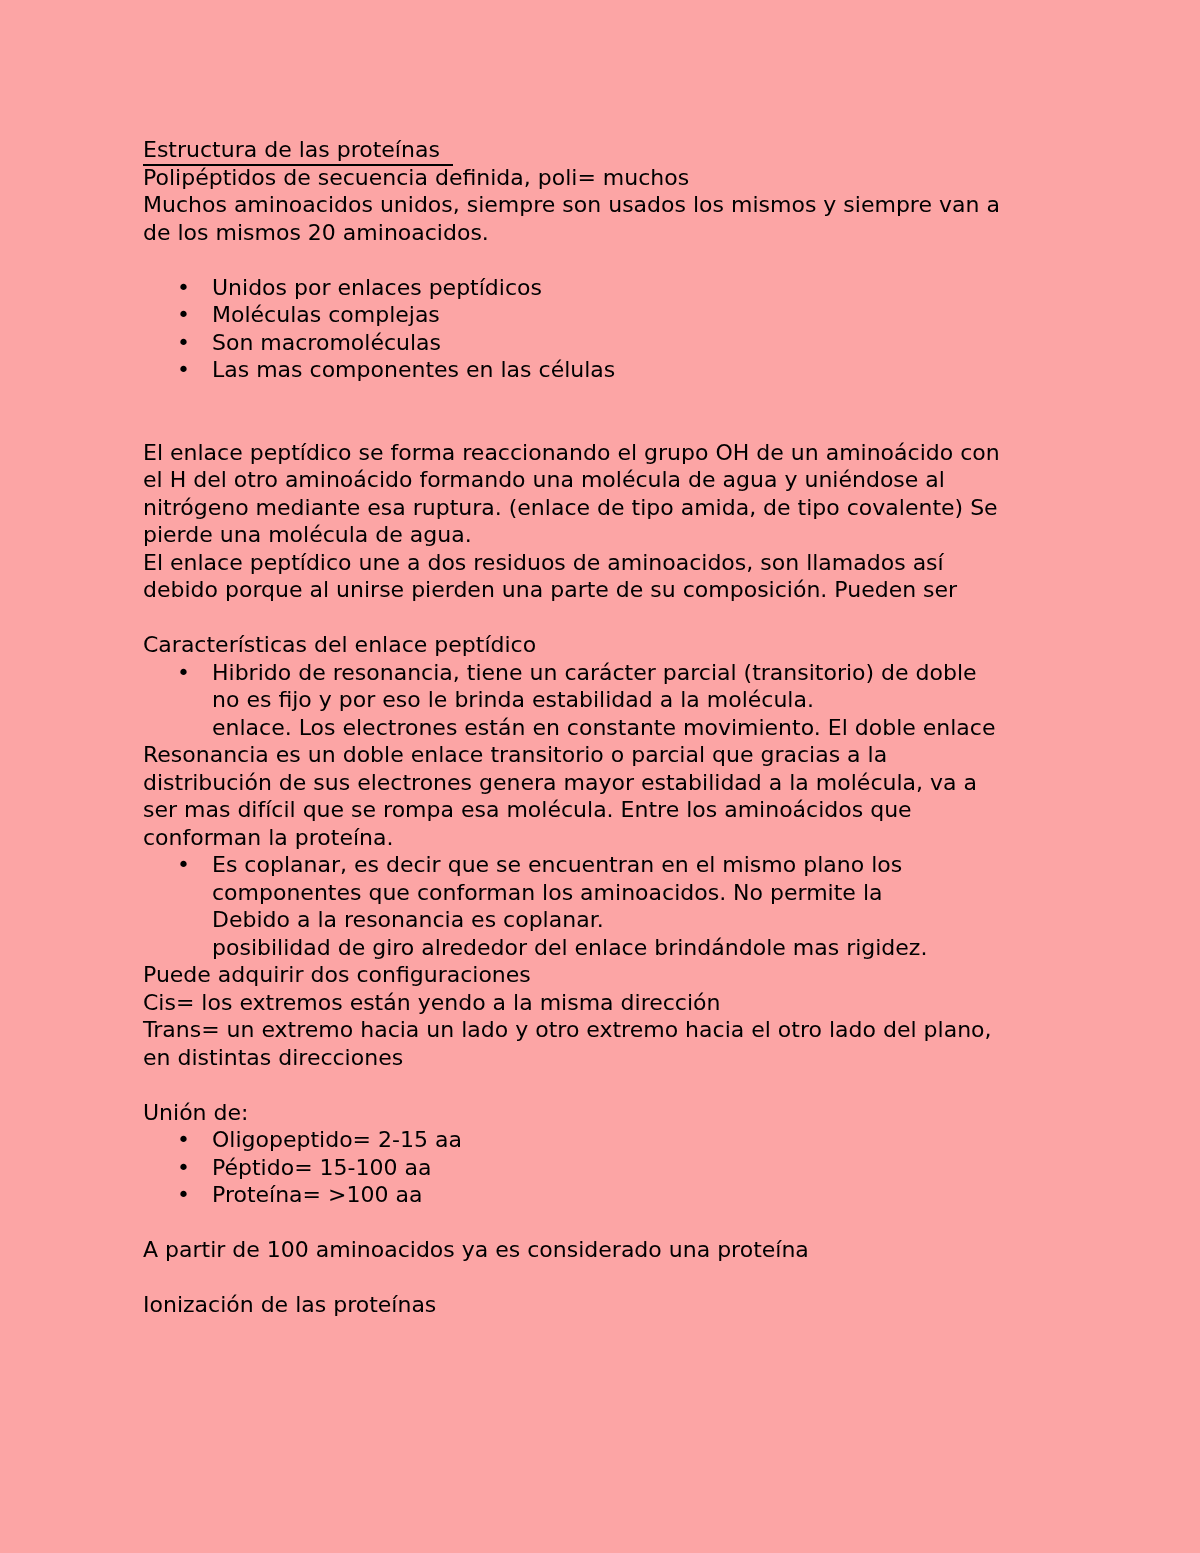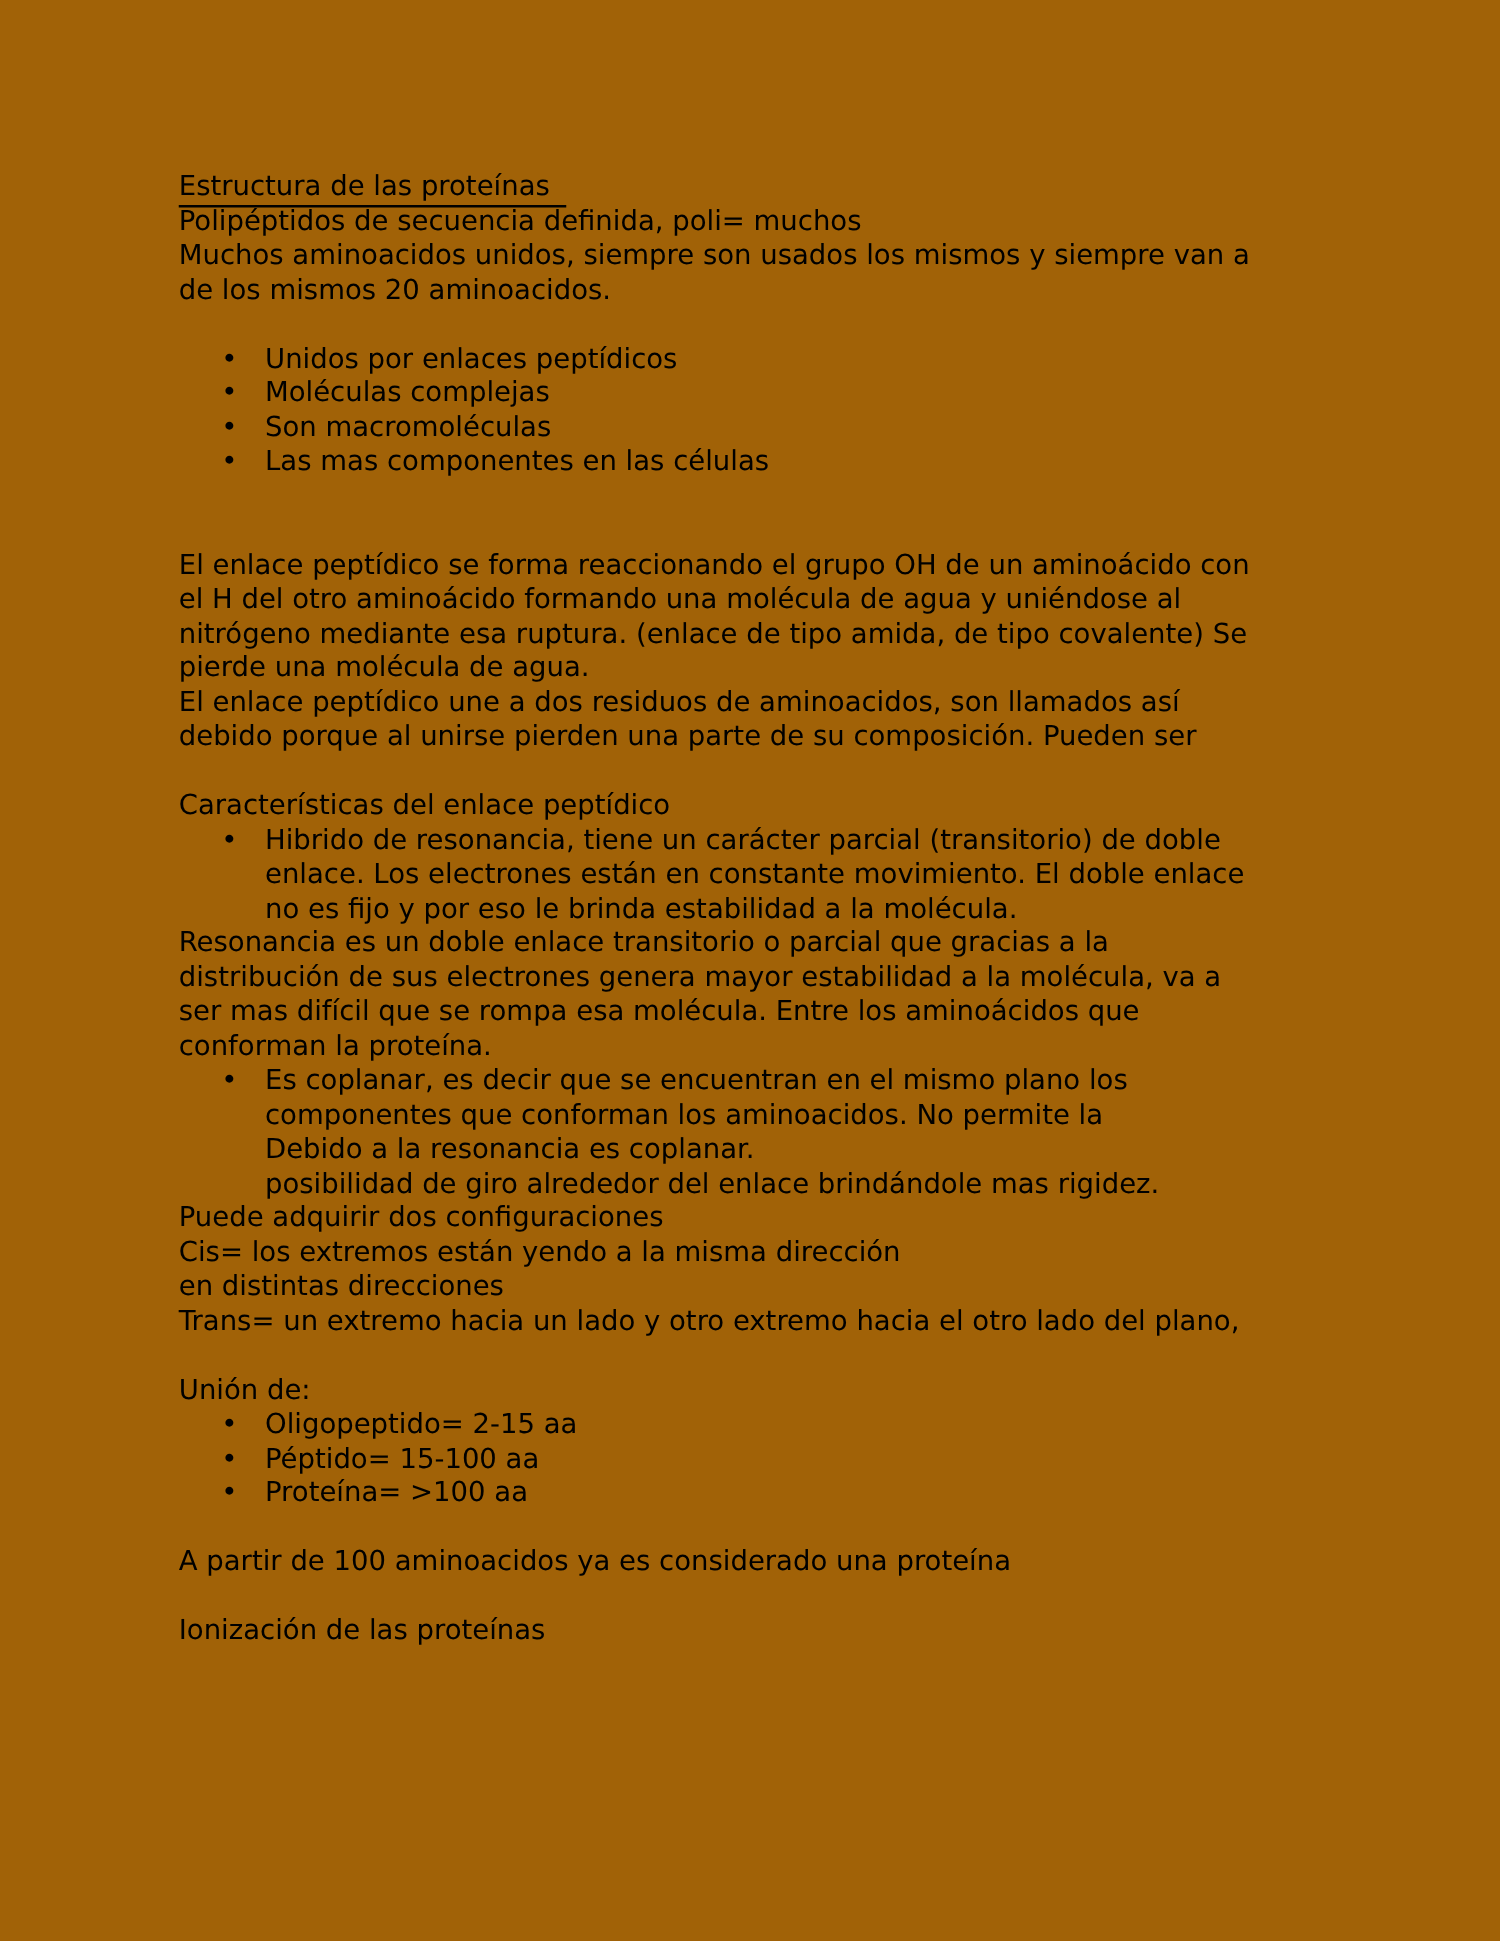--- a/index.html
+++ b/index.html
@@ -5,21 +5,21 @@
   html, body {
     margin: 0;
     padding: 0;
     background: #ffffff;
   }
   .page {
     position: relative;
     width: 1200px;
     height: 1553px;
     box-sizing: border-box;
-    background: #a16207;
+    background: #fca5a5;
     color: #000000;
     font-family: "DejaVu Sans", "Liberation Sans", sans-serif;
     font-size: 22px;
     line-height: 27.5px;
     padding: 136px 40px 0 143px;
     overflow: hidden;
     -webkit-font-smoothing: antialiased;
   }
   .line {
     height: 27.5px;
@@ -63,34 +63,34 @@
     <div class="blank-line"></div>
     <div class="line">El enlace peptídico se forma reaccionando el grupo OH de un aminoácido con</div>
     <div class="line">el H del otro aminoácido formando una molécula de agua y uniéndose al</div>
     <div class="line">nitrógeno mediante esa ruptura. (enlace de tipo amida, de tipo covalente) Se</div>
     <div class="line">pierde una molécula de agua.</div>
     <div class="line">El enlace peptídico une a dos residuos de aminoacidos, son llamados así</div>
     <div class="line">debido porque al unirse pierden una parte de su composición. Pueden ser</div>
     <div class="blank-line"></div>
     <div class="line">Características del enlace peptídico</div>
     <div class="line bullet-line"><span class="bullet-marker">•</span><span>Hibrido de resonancia, tiene un carácter parcial (transitorio) de doble</span></div>
+    <div class="line bullet-line"><span>no es fijo y por eso le brinda estabilidad a la molécula.</span></div>
     <div class="line bullet-line"><span>enlace. Los electrones están en constante movimiento. El doble enlace</span></div>
-    <div class="line bullet-line"><span>no es fijo y por eso le brinda estabilidad a la molécula.</span></div>
     <div class="line">Resonancia es un doble enlace transitorio o parcial que gracias a la</div>
     <div class="line">distribución de sus electrones genera mayor estabilidad a la molécula, va a</div>
     <div class="line">ser mas difícil que se rompa esa molécula. Entre los aminoácidos que</div>
     <div class="line">conforman la proteína.</div>
     <div class="line bullet-line"><span class="bullet-marker">•</span><span>Es coplanar, es decir que se encuentran en el mismo plano los</span></div>
     <div class="line bullet-line"><span>componentes que conforman los aminoacidos. No permite la</span></div>
     <div class="line bullet-line"><span>Debido a la resonancia es coplanar.</span></div>
     <div class="line bullet-line"><span>posibilidad de giro alrededor del enlace brindándole mas rigidez.</span></div>
     <div class="line">Puede adquirir dos configuraciones</div>
     <div class="line">Cis= los extremos están yendo a la misma dirección</div>
+    <div class="line">Trans= un extremo hacia un lado y otro extremo hacia el otro lado del plano,</div>
     <div class="line">en distintas direcciones</div>
-    <div class="line">Trans= un extremo hacia un lado y otro extremo hacia el otro lado del plano,</div>
     <div class="blank-line"></div>
     <div class="line">Unión de:</div>
     <div class="line bullet-line"><span class="bullet-marker">•</span><span>Oligopeptido= 2-15 aa</span></div>
     <div class="line bullet-line"><span class="bullet-marker">•</span><span>Péptido= 15-100 aa</span></div>
     <div class="line bullet-line"><span class="bullet-marker">•</span><span>Proteína= &gt;100 aa</span></div>
     <div class="blank-line"></div>
     <div class="line">A partir de 100 aminoacidos ya es considerado una proteína</div>
     <div class="blank-line"></div>
     <div class="line">Ionización de las proteínas</div>
   </div>

